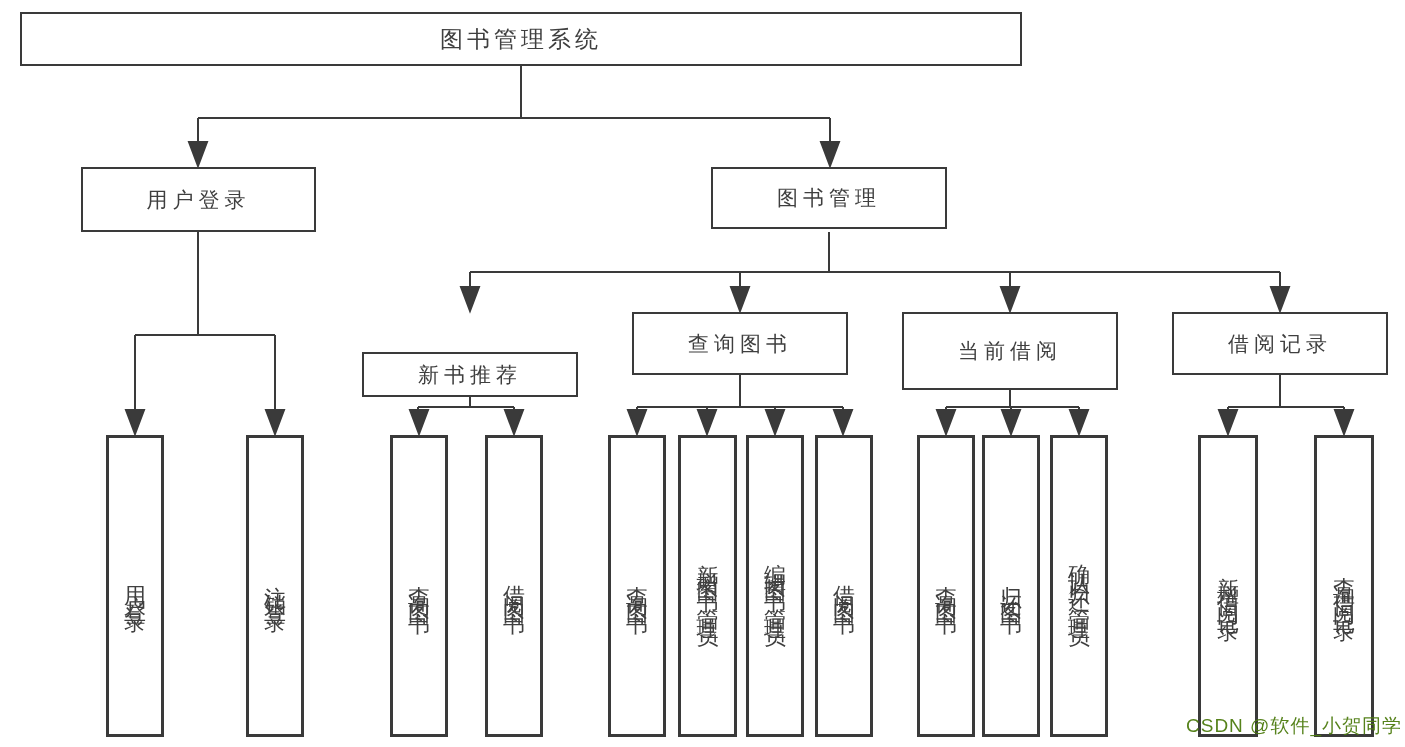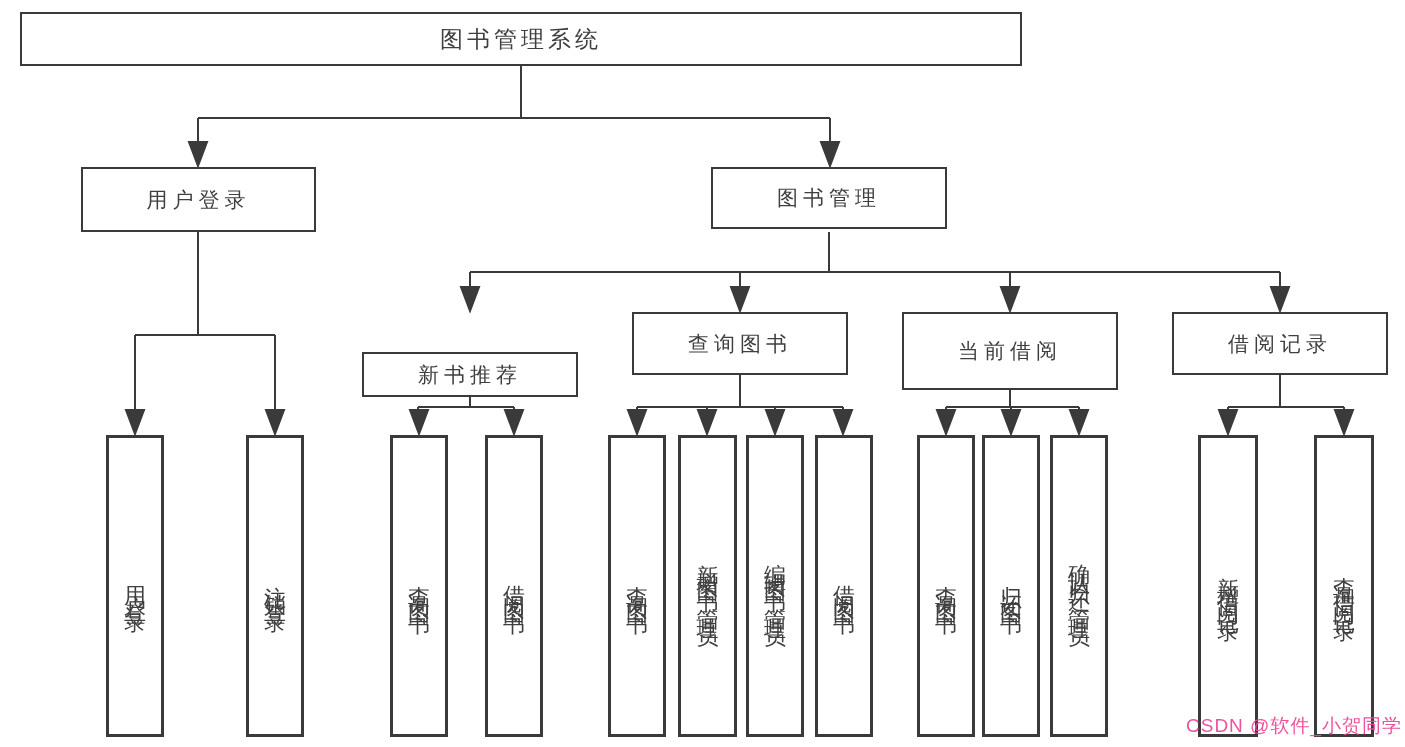--- a/index.html
+++ b/index.html
@@ -40,21 +40,21 @@
     line-height: 1.1;
     top: 435px;
     height: 302px;
   }
   #watermark {
     position: absolute;
     left: 1186px;
     top: 713px;
     font-size: 19px;
     letter-spacing: 1px;
-    color: #ec4899;
+    color: #4d7c0f;
     opacity: 0.95;
     z-index: 5;
     white-space: nowrap;
   }
 </style>
 </head>
 <body>
 
 <div id="stage">
 

